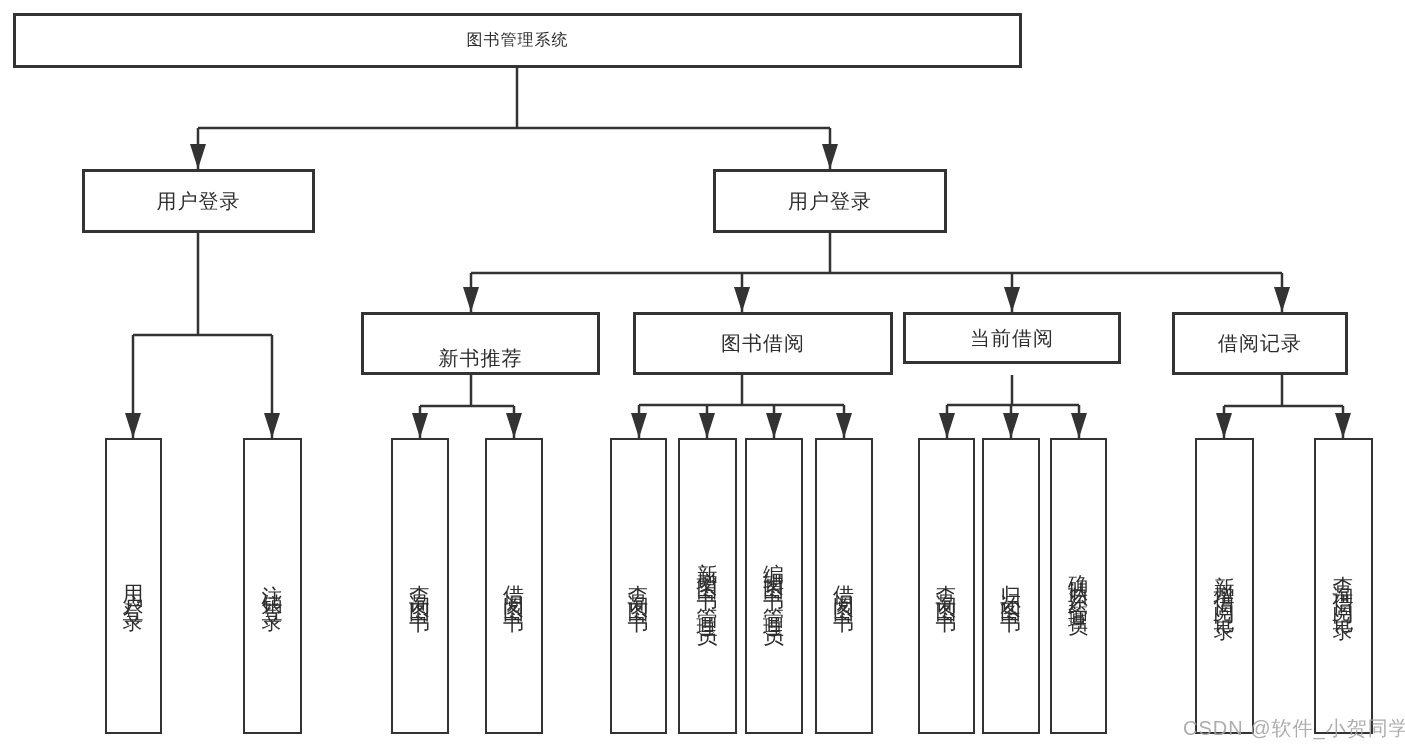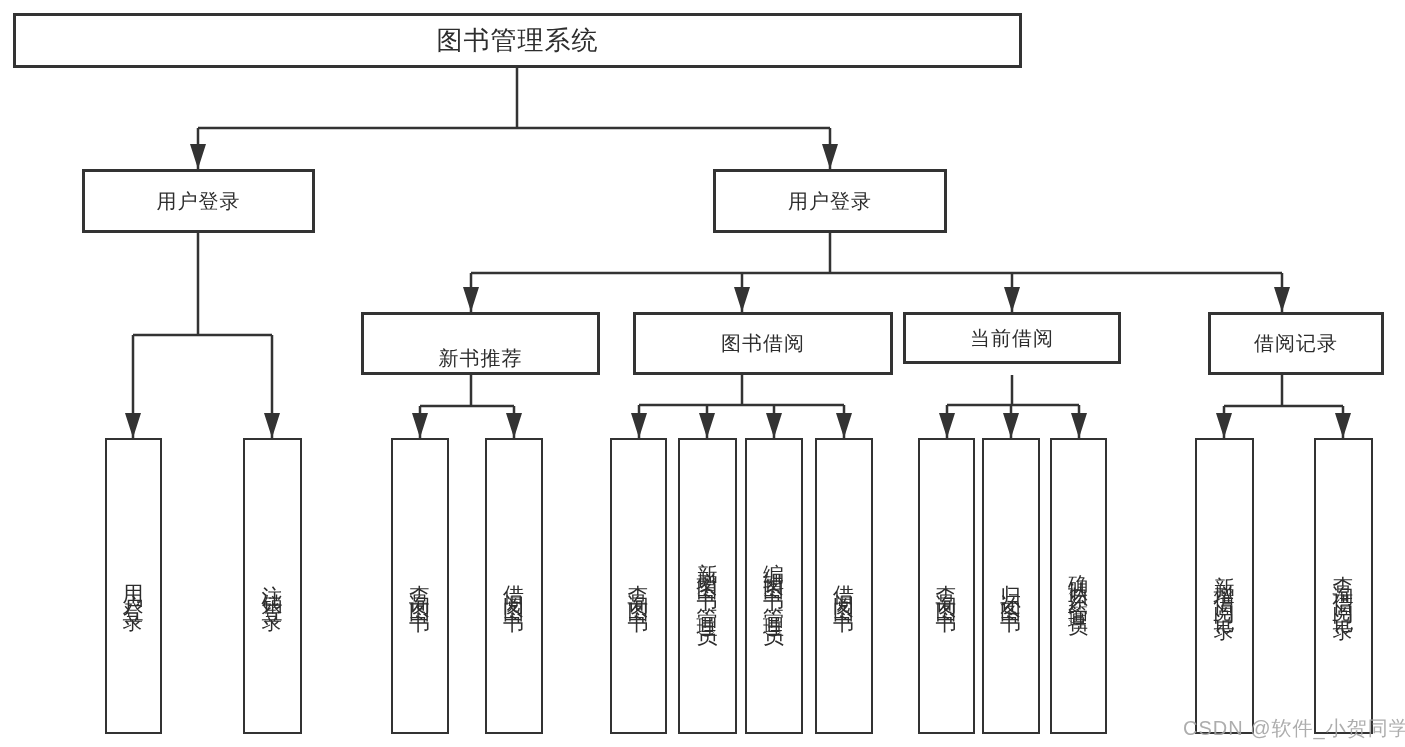--- a/index.html
+++ b/index.html
@@ -62,41 +62,41 @@
          M1282 375V406 M1224 406H1343 M1224 406V438 M1343 406V438"></path>
     <path fill="#333333" d="M190 144L206 144L198 169Z M822 144L838 144L830 169Z
          M463 287L479 287L471 312Z M734 287L750 287L742 312Z M1004 287L1020 287L1012 312Z M1274 287L1290 287L1282 312Z
          M125 413L141 413L133 438Z M264 413L280 413L272 438Z
          M412 413L428 413L420 438Z M506 413L522 413L514 438Z
          M631 413L647 413L639 438Z M699 413L715 413L707 438Z M766 413L782 413L774 438Z M836 413L852 413L844 438Z
          M939 413L955 413L947 438Z M1003 413L1019 413L1011 438Z M1071 413L1087 413L1079 438Z
          M1216 413L1232 413L1224 438Z M1335 413L1351 413L1343 438Z"></path>
   </svg>
 
-  <div class="node" style="left:13px; top:13px; width:1009px; height:55px; font-size:26px;">
+  <div class="node" style="left:13px; top:13px; width:1009px; height:55px; font-size:16px;">
     <span>图书管理系统</span>
   </div>
 
   <div class="node" style="left:82px; top:169px; width:233px; height:64px;">
     <span>用户登录</span>
   </div>
   <div class="node" style="left:713px; top:169px; width:234px; height:64px;">
     <span>用户登录</span>
   </div>
 
   <div class="node" style="left:361px; top:312px; width:239px; height:63px;align-items:flex-end;">
     <span>新书推荐</span>
   </div>
   <div class="node" style="left:633px; top:312px; width:260px; height:63px;">
     <span>图书借阅</span>
   </div>
   <div class="node" style="left:903px; top:312px; width:218px; height:52px;">
     <span>当前借阅</span>
   </div>
-  <div class="node" style="left:1172px; top:312px; width:176px; height:63px;margin-left:36px;">
+  <div class="node" style="left:1172px; top:312px; width:176px; height:63px;">
     <span>借阅记录</span>
   </div>
 
   <div class="node leaf" style="left:105px; top:438px; width:57px; height:296px;">
     <span class="vtext">用户登录</span>
   </div>
   <div class="node leaf" style="left:243px; top:438px; width:59px; height:296px;">
     <span class="vtext">注销登录</span>
   </div>
 

